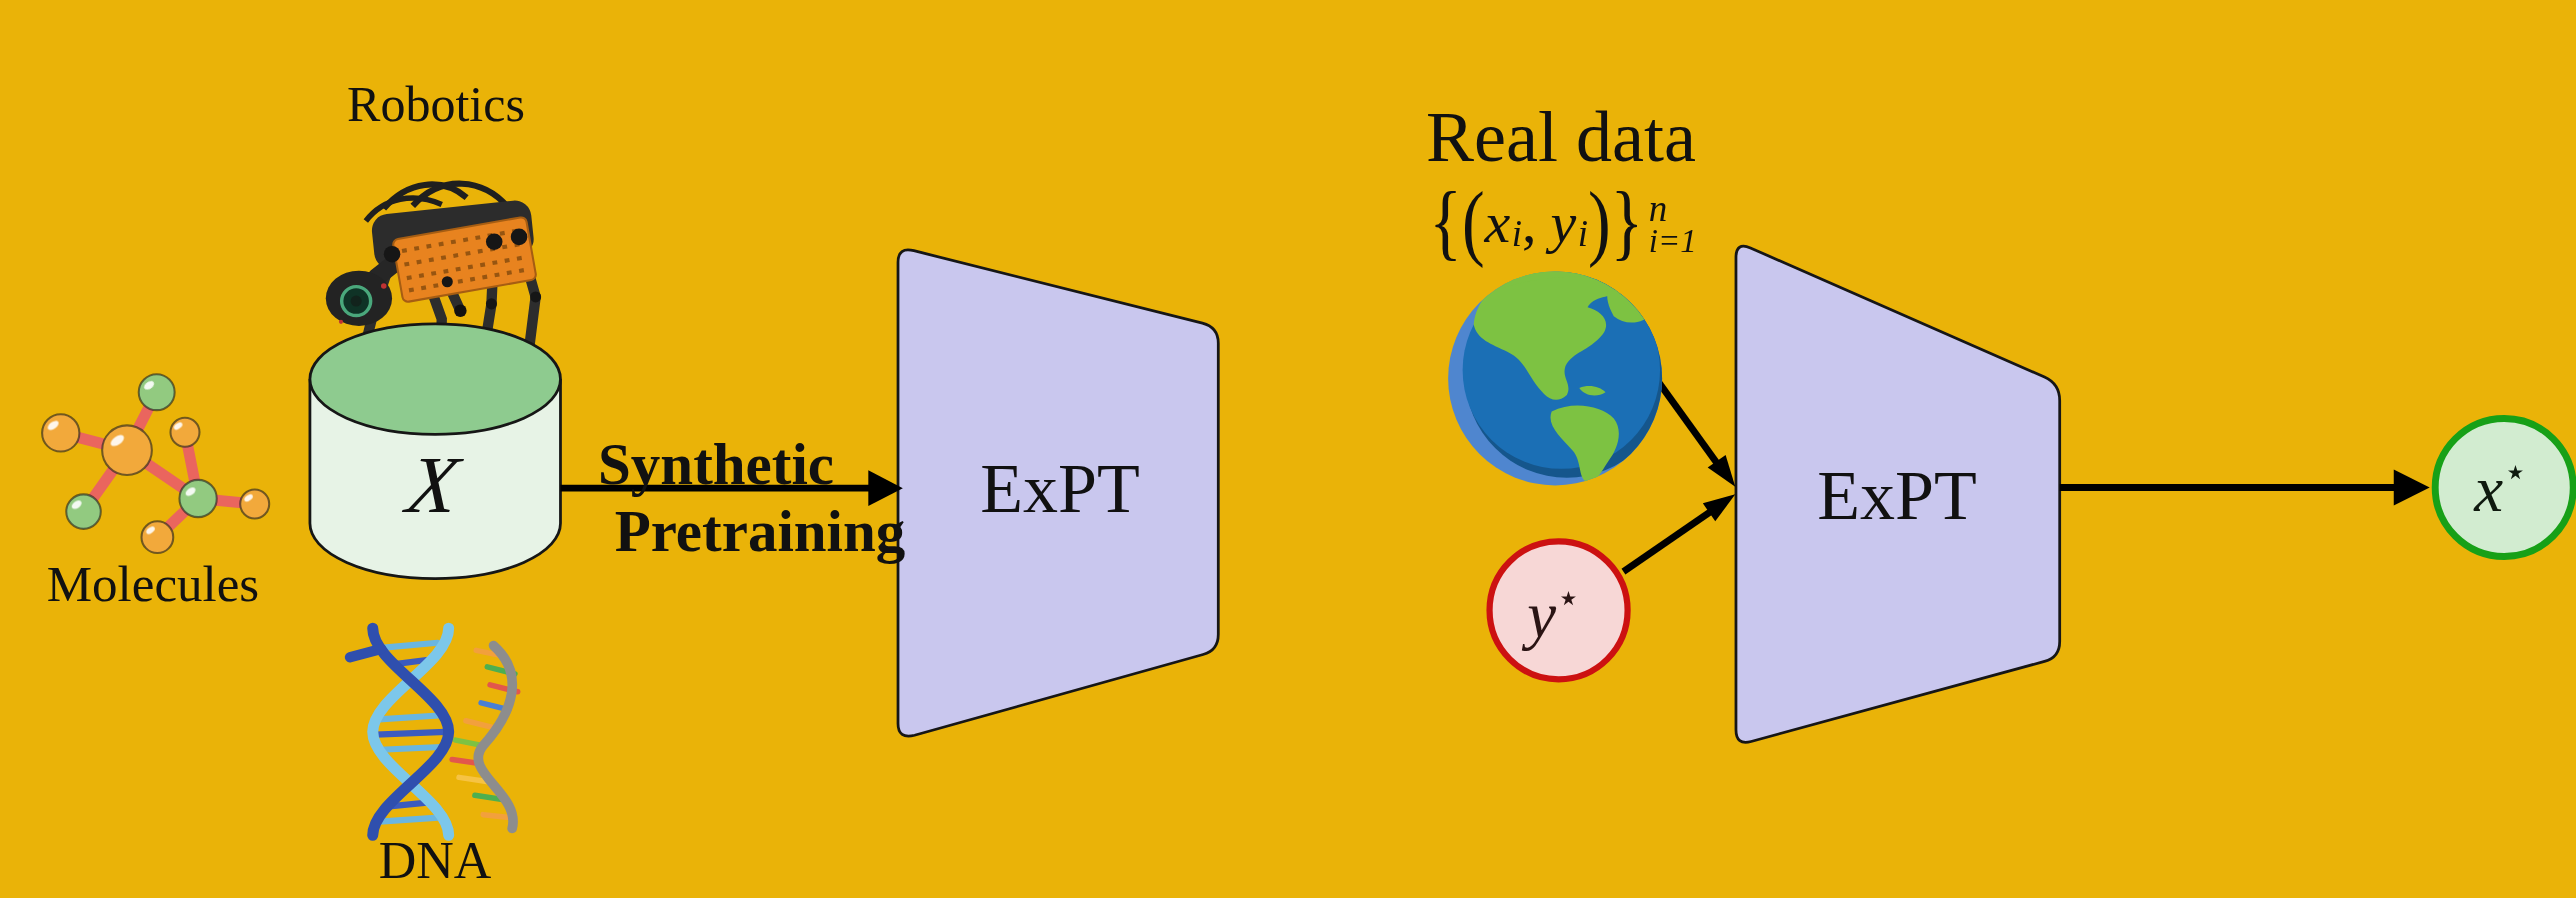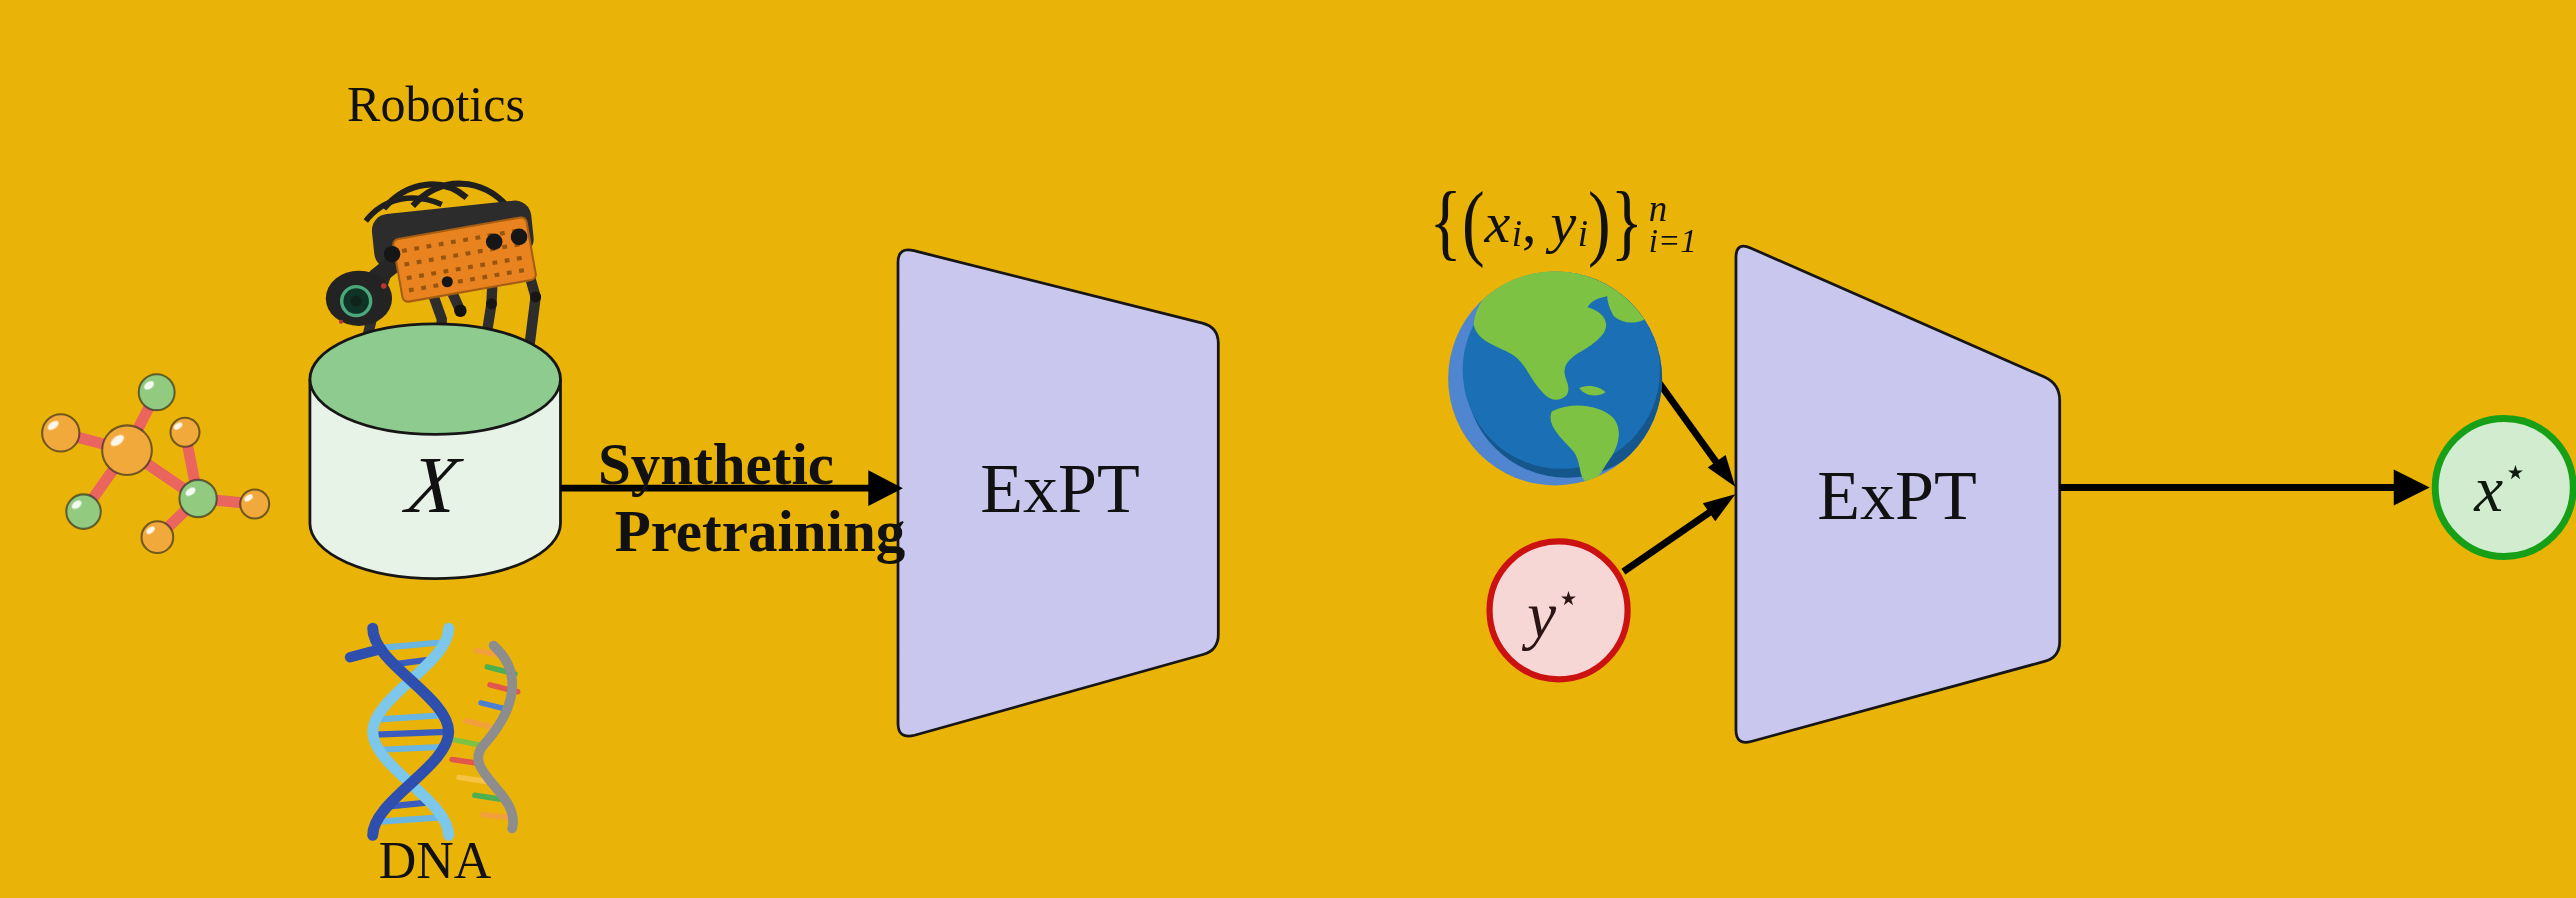--- a/index.html
+++ b/index.html
@@ -198,30 +198,32 @@
         </g>
       </g>
     </g>
 
     <circle cx="2258" cy="884" r="100" fill="#f7d7d6" stroke="#cc1111" stroke-width="9"></circle>
     <circle cx="3628" cy="706" r="100" fill="#d2ecd0" stroke="#17a017" stroke-width="10"></circle>
   </svg>
 
   <div class="lbl serif-lbl t72" style="left:436px;top:104px;">Robotics</div>
 
+  <div class="lbl serif-lbl t74" style="left:153px;top:584px;">Molecules</div>
 
   <div class="lbl serif-lbl t76" style="left:435px;top:861px;text-align:right;">DNA</div>
 
   <div class="lbl chi" style="left:433px;top:485px;">X</div>
 
   <div class="lbl bold-lbl t86" style="left:716px;top:464px;">Synthetic</div>
   <div class="lbl bold-lbl t86" style="left:728px;top:531px;margin-left:32px;">Pretraining</div>
 
   <div class="lbl serif-lbl t102" style="left:1060px;top:489px;">ExPT</div>
 
+  <div class="lbl serif-lbl t104" style="left:1561px;top:137px;">Real data</div>
 
   <div class="formula">
     <span class="f-brace">{(</span>
       <span class="f-it">x</span>
       <span class="f-sub">i</span>
       <span class="f-comma">,</span>
       <span class="f-it">y</span>
       <span class="f-sub">i</span>
       <span class="f-brace">)}</span>
       <span class="f-stack">

